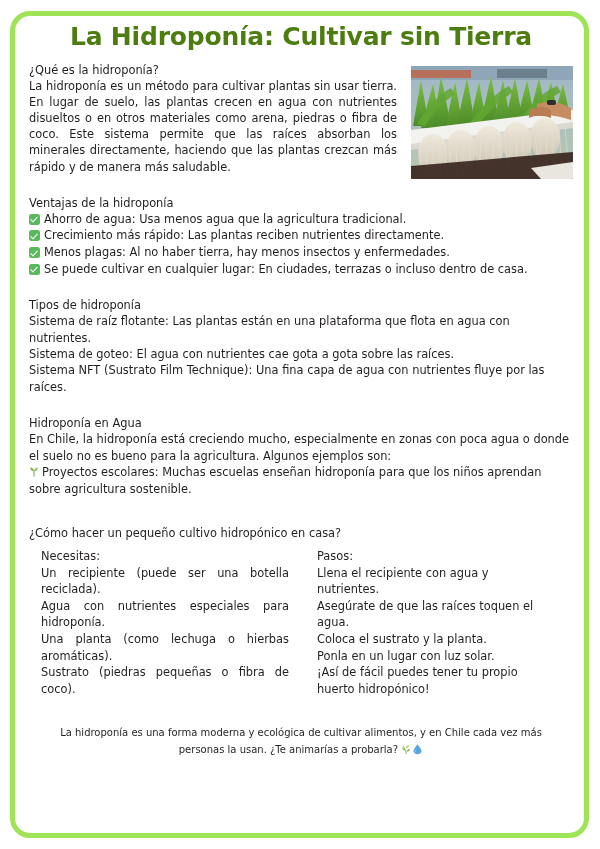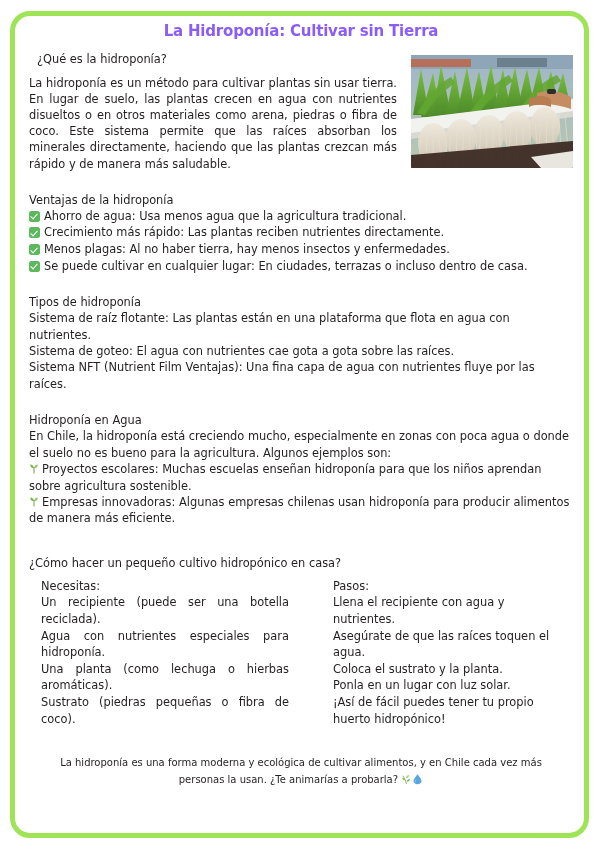--- a/index.html
+++ b/index.html
@@ -34,23 +34,23 @@
   }
   .content {
     position: absolute;
     left: 29px;
     top: 22px;
     width: 544px;
     box-sizing: border-box;
   }
   .doc-title {
     text-align: center;
-    color: #8b5cf6;
+    color: #4d7c0f;
     font-weight: bold;
-    font-size: 15px;
+    font-size: 25px;
     letter-spacing: -0.2px;
     margin: 0 0 11px 0;
     font-family: "DejaVu Sans", "Liberation Sans", sans-serif;
   }
   .section-head {
     font-size: 11.4px;
     line-height: 16.1px;
     color: #231f20;
   }
   .intro-wrap {
@@ -69,21 +69,21 @@
   .photo svg { display: block; width: 100%; height: 100%; }
   .intro-para {
     text-align: justify;
     font-size: 11.4px;
     line-height: 16.1px;
     margin: 0;
   }
   .intro-q {
     font-size: 11.4px;
     line-height: 16.1px;
-    margin: 8px;
+    margin: 0;
   }
   .gap-lg { height: 20px; }
   .gap-sm { height: 8px; }
   .adv-list, .type-list, .chile-list {
     list-style: none;
     margin: 0;
     padding: 0;
   }
   .adv-list li {
     font-size: 11.4px;
@@ -135,21 +135,21 @@
     vertical-align: -1px;
     margin-right: 3px;
   }
   .howto-q {
     font-size: 11.4px;
     line-height: 16px;
     margin: 0 0 7px 0;
   }
   .cols {
     display: flex;
-    gap: 16px;
+    gap: 0px;
   }
   .col-left {
     width: 260px;
     padding-left: 12px;
     box-sizing: border-box;
   }
   .col-right {
     width: 250px;
     padding-left: 28px;
     box-sizing: border-box;
@@ -297,43 +297,36 @@
       </ul>
     </div>
 
     <div class="gap-lg"></div>
 
     <div>
       <div class="section-head">Tipos de hidroponía</div>
       <ul class="type-list">
         <li>Sistema de raíz flotante: Las plantas están en una plataforma que flota en agua con nutrientes.</li>
         <li>Sistema de goteo: El agua con nutrientes cae gota a gota sobre las raíces.</li>
-        <li>Sistema NFT (Nutrient Film Ventajas): Una fina capa de agua con nutrientes fluye por las raíces.</li>
+        <li>Sistema NFT (Sustrato Film Technique): Una fina capa de agua con nutrientes fluye por las raíces.</li>
       </ul>
     </div>
 
     <div class="gap-lg"></div>
 
     <div>
       <div class="section-head">Hidroponía en Agua</div>
       <p class="chile-para">En Chile, la hidroponía está creciendo mucho, especialmente en zonas con poca agua o donde el suelo no es bueno para la agricultura. Algunos ejemplos son:</p>
       <ul class="chile-list">
         <li>
           <svg class="sprout-ico" viewBox="0 0 10 11">
             <path d="M5 10.5 L5 4.2" stroke="#6f9e46" stroke-width="1" fill="none"></path>
             <path d="M5 5.2 C 2.4 5.2, 1.2 3.6, 1.2 1.4 C 3.4 1.4, 4.8 2.8, 5 5.2 Z" fill="#7fb152"></path>
             <path d="M5 5.2 C 7.6 5.2, 8.8 3.6, 8.8 1.4 C 6.6 1.4, 5.2 2.8, 5 5.2 Z" fill="#96c468"></path>
           </svg><span>Proyectos escolares: Muchas escuelas enseñan hidroponía para que los niños aprendan sobre agricultura sostenible.</span>
-        </li>
-        <li>
-          <svg class="sprout-ico" viewBox="0 0 10 11">
-            <path d="M5 10.5 L5 4.2" stroke="#6f9e46" stroke-width="1" fill="none"></path>
-            <path d="M5 5.2 C 2.4 5.2, 1.2 3.6, 1.2 1.4 C 3.4 1.4, 4.8 2.8, 5 5.2 Z" fill="#7fb152"></path>
-            <path d="M5 5.2 C 7.6 5.2, 8.8 3.6, 8.8 1.4 C 6.6 1.4, 5.2 2.8, 5 5.2 Z" fill="#96c468"></path>
-          </svg><span>Empresas innovadoras: Algunas empresas chilenas usan hidroponía para producir alimentos de manera más eficiente.</span>
         </li>
       </ul>
     </div>
 
     <div class="gap-lg"></div>
     <div class="gap-sm"></div>
 
     <div>
       <p class="howto-q">¿Cómo hacer un pequeño cultivo hidropónico en casa?</p>
       <div class="cols">

